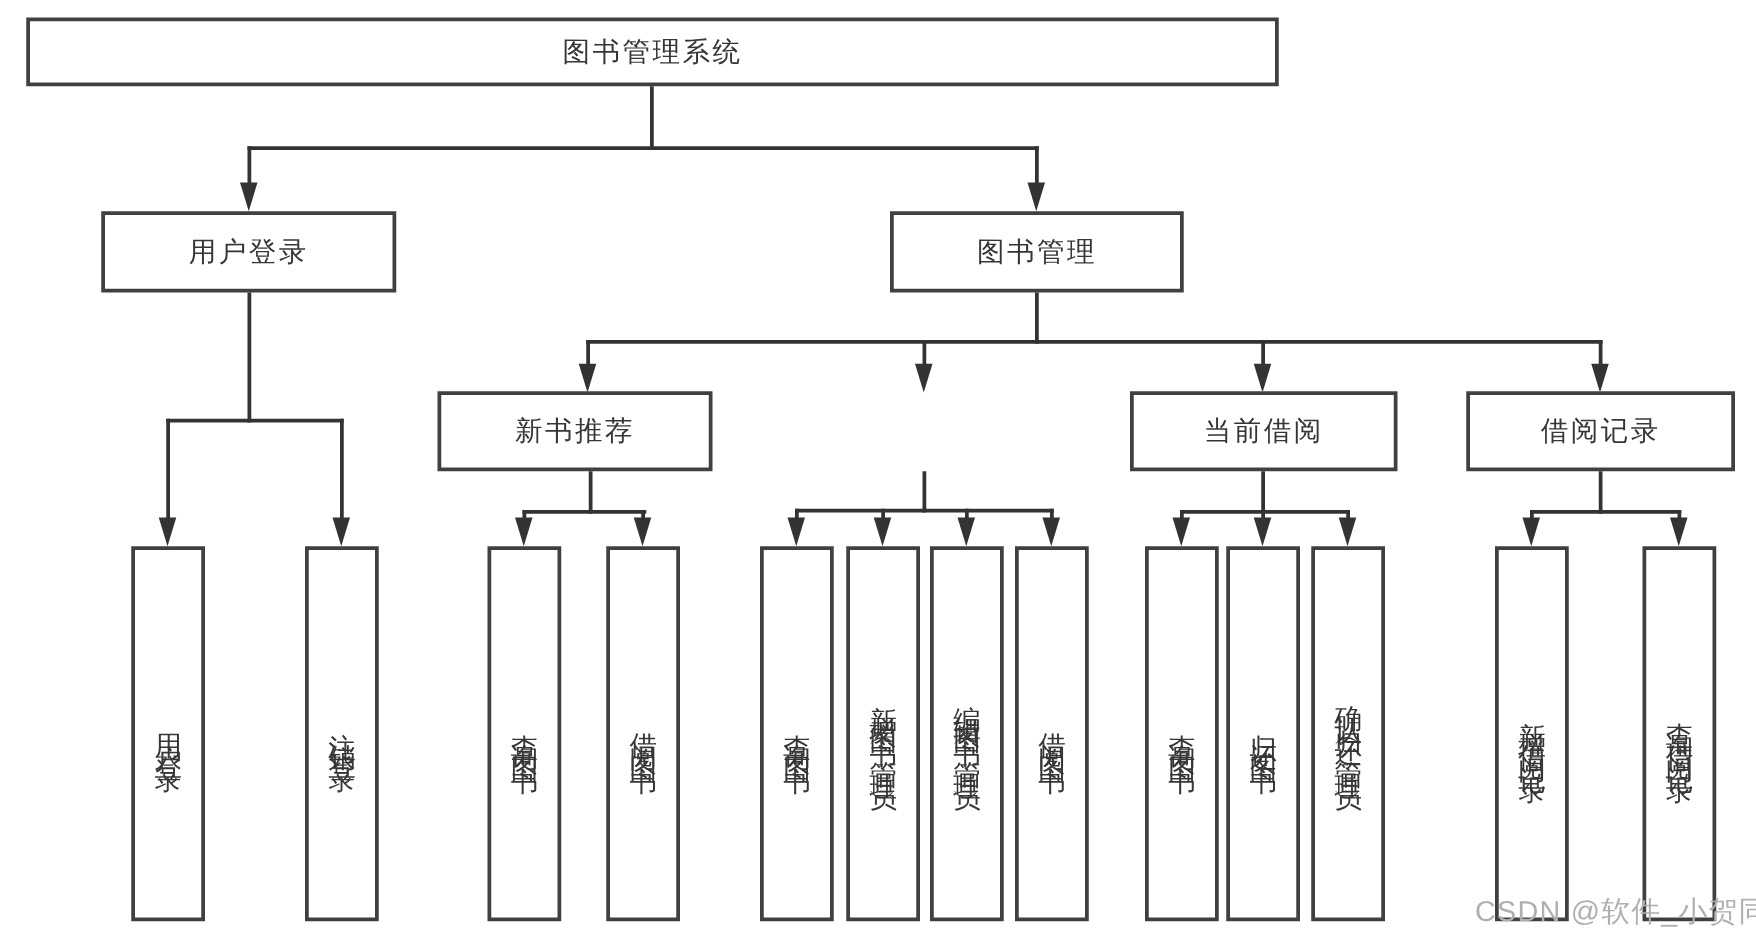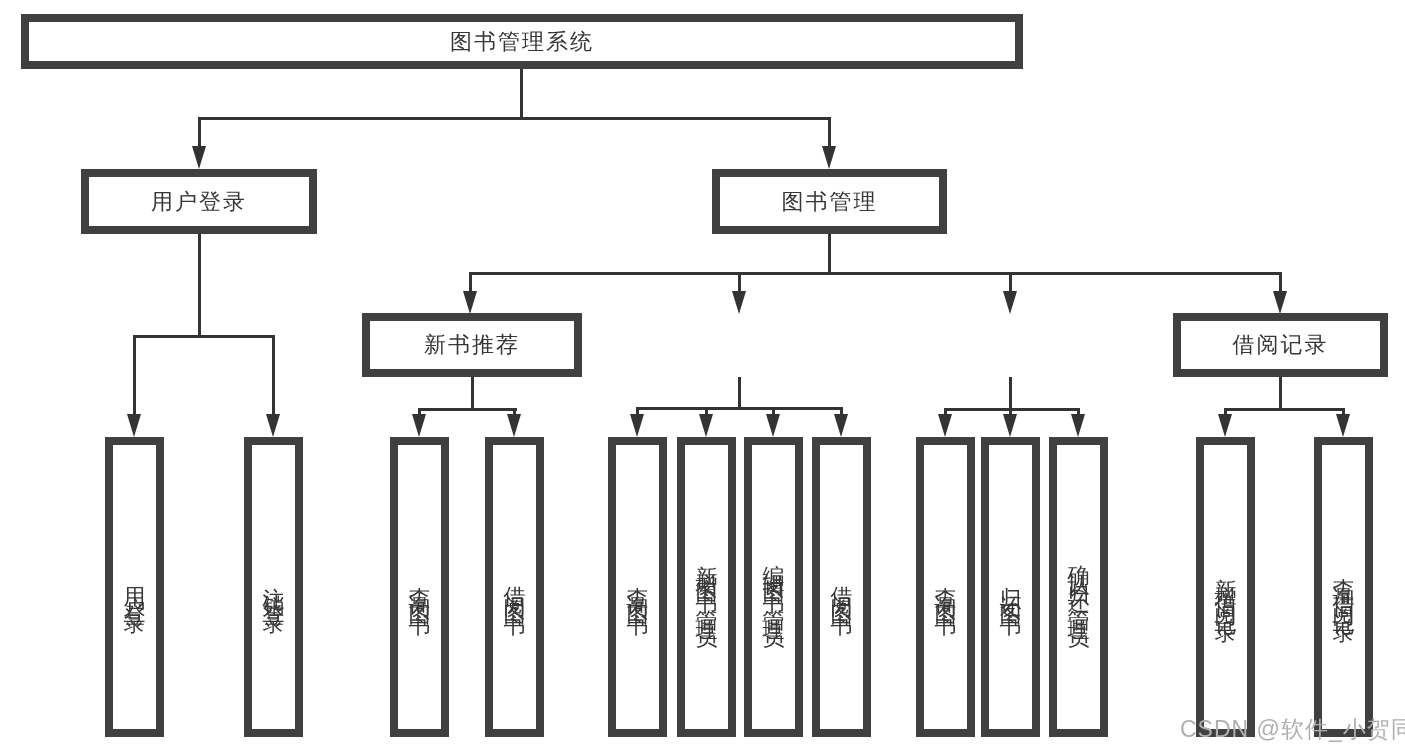--- a/index.html
+++ b/index.html
@@ -2,41 +2,41 @@
 <html><head>
 <meta charset="utf-8">
 <style>
   html,body{margin:0;padding:0;background:#ffffff;}
   .canvas{
     position:relative;width:1405px;height:747px;background:#ffffff;
     font-family:"Liberation Sans","DejaVu Sans",sans-serif;overflow:hidden;
   }
   .node{
     position:absolute;box-sizing:border-box;background:#ffffff;
-    border:8px solid #404040;color:#363636;
+    border:3px solid #404040;color:#363636;
     display:flex;align-items:center;justify-content:center;
     font-size:22px;letter-spacing:2px;white-space:nowrap;
   }
   .vert{
     writing-mode:vertical-rl;text-orientation:mixed;
     letter-spacing:9px;white-space:normal;line-height:1;
   }
   .v,.h{position:absolute;background:#333333;}
   .v{width:3px;}
   .h{height:3px;}
   .arr{
     position:absolute;width:0;height:0;
     border-left:7px solid transparent;border-right:7px solid transparent;
     border-top:23px solid #333333;
   }
   
   #b-root   {left:21px;  top:14px;  width:1002px;height:55px;}
   #b-ulogin {left:81px;  top:169px; width:236px; height:65px;}
   #b-bmgmt  {left:712px; top:169px; width:235px; height:65px;}
-  #b-newrec {left:362px; top:313px; width:220px; height:64px;}
+  #b-newrec {left:350px; top:313px; width:220px; height:64px;}
   #b-borrow {left:632px; top:313px; width:216px; height:64px;}
   #b-current{left:904px; top:313px; width:214px; height:64px;}
   #b-record {left:1173px;top:313px; width:215px; height:64px;}
   .leaf{top:437px;width:59px;height:300px;}
   #l-ulogin {left:105px;} #l-logout{left:244px;}
   #l-rq     {left:390px;} #l-rb    {left:485px;}
   #l-bq     {left:608px;} #l-badd  {left:677px;} #l-bedit{left:744px;} #l-bb{left:812px;}
   #l-cq     {left:916px;} #l-cret  {left:981px;} #l-cconf{left:1049px;}
   #l-radd   {left:1196px;} #l-rq2  {left:1314px;}
   .watermark{
@@ -73,20 +73,21 @@
   <div class="v" style="left:469px;top:272px;height:21px;"></div>
   <div class="arr" style="left:463px;top:291px;"></div>
   <div class="v" style="left:738px;top:272px;height:21px;"></div>
   <div class="arr" style="left:732px;top:291px;"></div>
   <div class="v" style="left:1009px;top:272px;height:21px;"></div>
   <div class="arr" style="left:1003px;top:291px;"></div>
   <div class="v" style="left:1279px;top:272px;height:21px;"></div>
   <div class="arr" style="left:1273px;top:291px;"></div>
 
   <div class="node" id="b-newrec">新书推荐</div>
+  <div class="node" id="b-current">当前借阅</div>
   <div class="node" id="b-record">借阅记录</div>
 
   <div class="v" style="left:471px;top:377px;height:34px;"></div>
   <div class="h" style="left:418px;top:408px;width:99px;"></div>
   <div class="v" style="left:418px;top:408px;height:9px;"></div>
   <div class="arr" style="left:412px;top:414px;"></div>
   <div class="v" style="left:513px;top:408px;height:9px;"></div>
   <div class="arr" style="left:507px;top:414px;"></div>
 
   <div class="v" style="left:738px;top:377px;height:33px;"></div>

